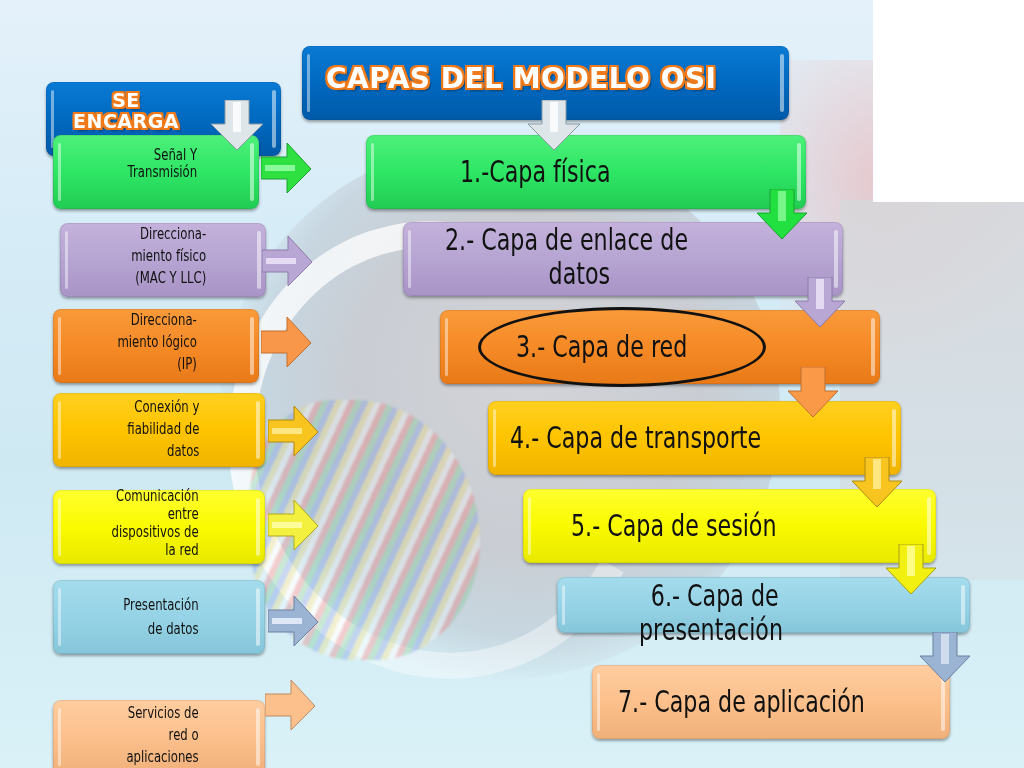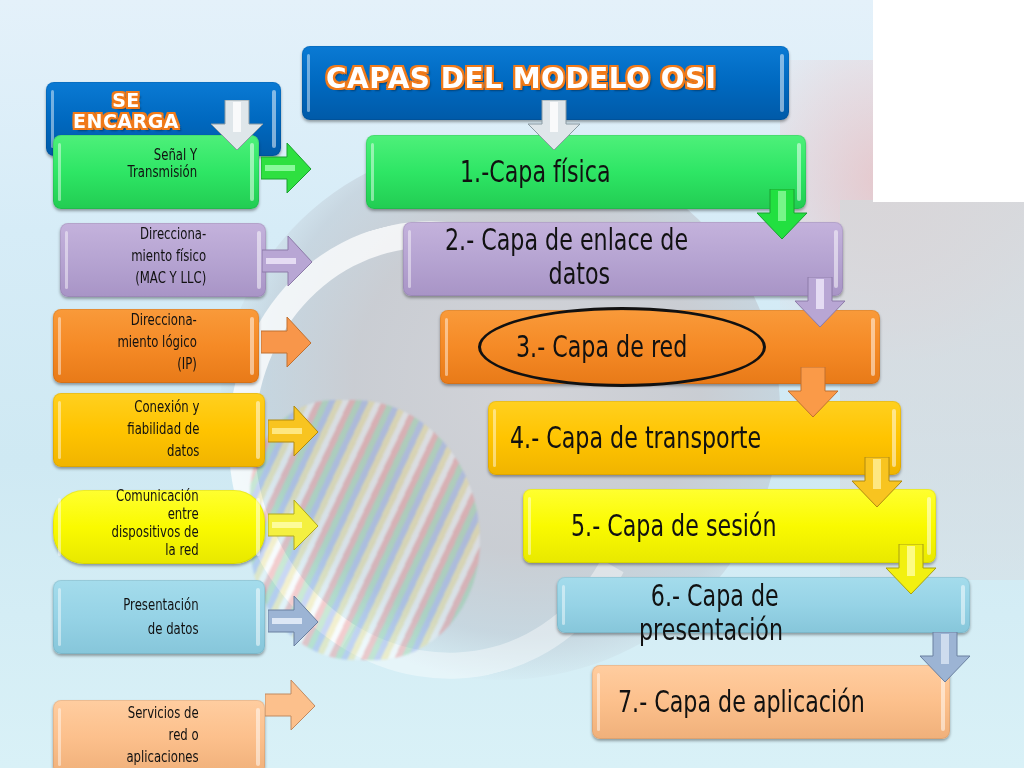--- a/index.html
+++ b/index.html
@@ -128,21 +128,21 @@
     <div>(IP)</div>
   </div>
 </div>
 <div class="box amber" style="left:53px;top:393px;width:212px;height:74px;">
   <div class="left-text" style="right:66px;top:3px;line-height:22px;">
     <div>Conexión  y</div>
     <div>fiabilidad  de</div>
     <div>datos</div>
   </div>
 </div>
-<div class="box yellow" style="left:53px;top:490px;width:212px;height:74px;border-radius:31px;">
+<div class="box yellow" style="left:53px;top:490px;width:212px;height:74px;">
   <div class="left-text" style="right:66px;top:-3px;line-height:18px;">
     <div>Comunicación</div>
     <div>entre</div>
     <div>dispositivos  de</div>
     <div>la red</div>
   </div>
 </div>
 <div class="box cyan" style="left:53px;top:580px;width:212px;height:74px;">
   <div class="left-text" style="right:66px;top:13px;line-height:24px;">
     <div>Presentación</div>

